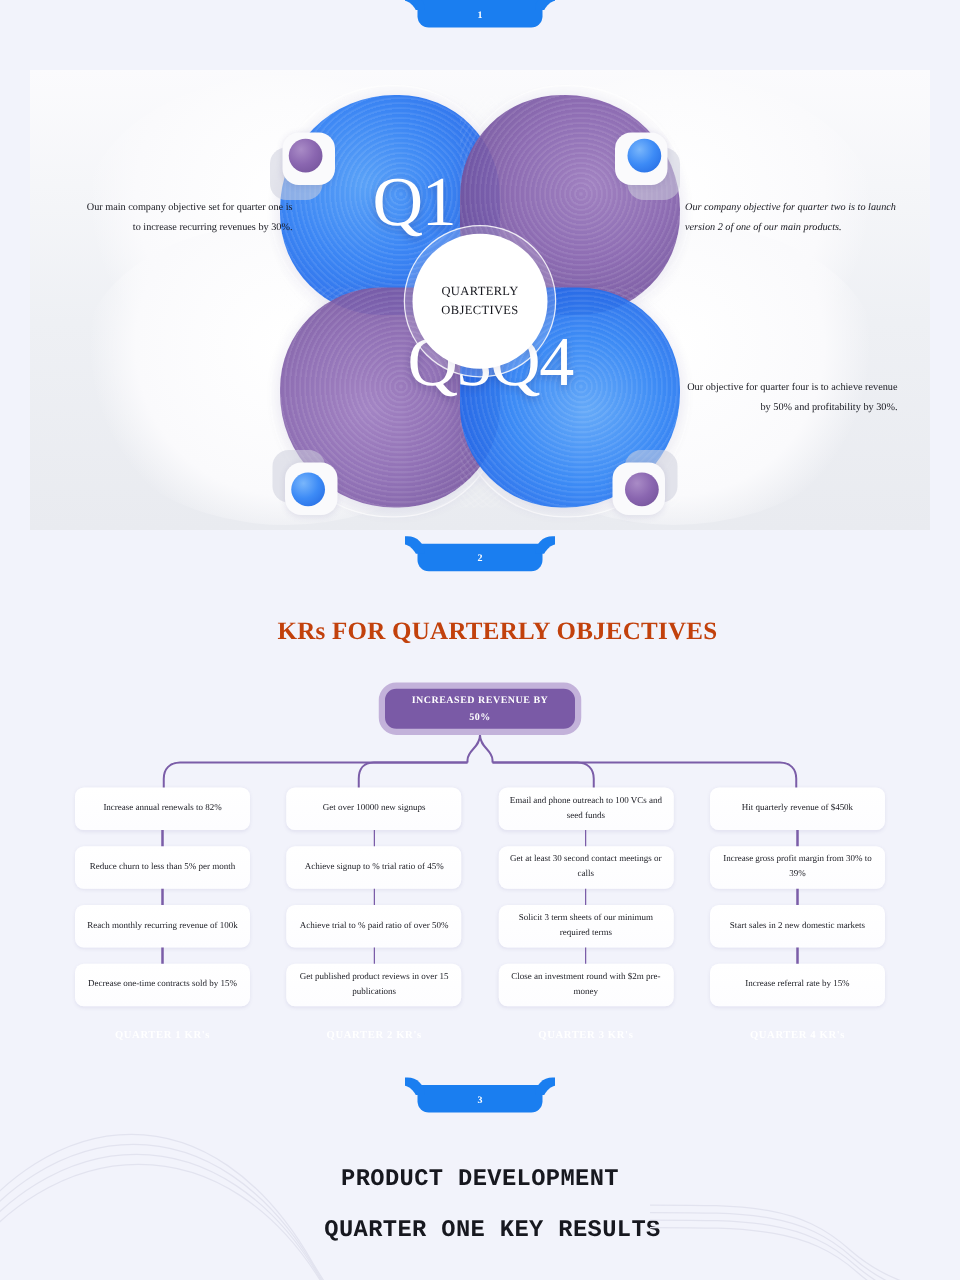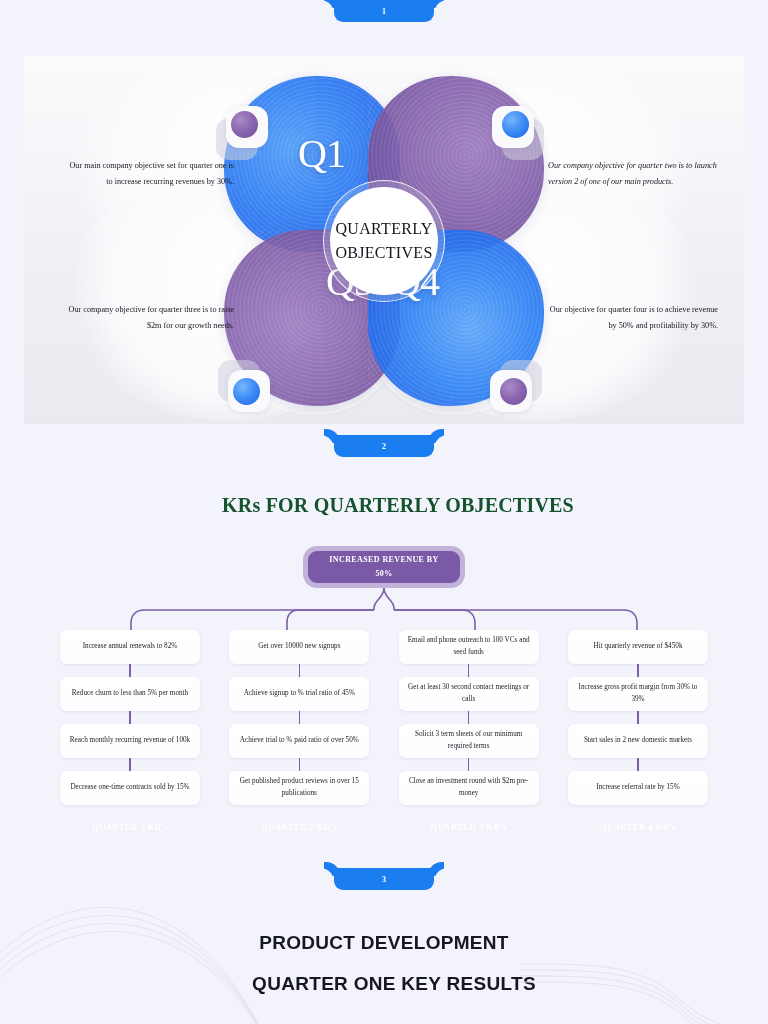--- a/index.html
+++ b/index.html
@@ -81,21 +81,21 @@
     background: radial-gradient(circle at 40% 55%, #9d7cc0 0%, #8a68b1 42%, #74539c 82%, #8360a8 100%); }
   .h-q3 { left: -8px; bottom: -8px; border-radius: 46% 40% 46% 52%; }
   
   .p-q4 { right: 0;  bottom: 0; border-radius: 40% 46% 52% 46%;
     background: radial-gradient(circle at 58% 56%, #5ba4f8 0%, #2f83f5 42%, #1f63e8 82%, #3472e2 100%); }
   .h-q4 { right: -8px; bottom: -8px; border-radius: 40% 46% 52% 46%; }
 
   .qlabel {
     position: absolute; color: #ffffff;
     font-family: "Liberation Serif", serif;
-    font-size: 40px; line-height: 1;
+    font-size: 56px; line-height: 1;
     letter-spacing: -1px;
     text-shadow: 0 2px 6px rgba(40,30,90,.25);
     z-index: 12;
   }
   .q1lbl { left: 74px;  top: 58px; }
   .q2lbl { left: 170px; top: 58px; }
   .q3lbl { left: 70px;  top: 186px; margin-left: 32px; }
   .q4lbl { left: 168px; top: 186px; }
 
   .center-ring {
@@ -108,21 +108,21 @@
   .center-disc {
     position: absolute; left: 50%; top: 50%; transform: translate(-50%,-50%);
     width: 108px; height: 108px; border-radius: 50%;
     background: #ffffff;
     display: flex; flex-direction: column; align-items: center; justify-content: center;
     z-index: 15;
     box-shadow: 0 2px 10px rgba(60,50,120,.12);
   }
   .center-disc span {
     font-family: "Liberation Serif", serif;
-    font-size: 16px; color: #15161d; letter-spacing: .3px; line-height: 1.5; text-align: center;
+    font-size: 10px; color: #15161d; letter-spacing: .3px; line-height: 1.5; text-align: center;
   }
 
   
   .badge {
     position: absolute; width: 42px; height: 42px; border-radius: 13px;
     background: #fafafc; box-shadow: 0 1px 5px rgba(80,70,140,.12);
     z-index: 16;
   }
   .badge .dot { position: absolute; width: 27px; height: 27px; border-radius: 50%; }
   .dot-purple { background: radial-gradient(circle at 36% 32%, #a98bc6 0%, #8a66b0 48%, #6f4f96 100%); }
@@ -147,21 +147,21 @@
   }
   #txt-q1 { left: 64px;  top: 132px; text-align: right; }
   #txt-q2 { left: 548px; top: 132px; text-align: left; font-style: italic; }
   #txt-q3 { left: 64px;  top: 276px; text-align: right; }
   #txt-q4 { left: 548px; top: 276px; text-align: right; }
 
   
   .sec2 { position: absolute; top: 470px; left: 0; width: 768px; height: 400px; }
   .sec2 h2 {
     text-align: center; font-family: "Liberation Serif", serif;
-    font-size: 20px; font-weight: bold; color: #14532d; letter-spacing: .2px;
+    font-size: 20px; font-weight: bold; color: #c2410c; letter-spacing: .2px;
     margin-top: 24px;
     padding-left: 28px;
   }
   .root-node {
     position: absolute; left: 50%; transform: translateX(-50%);
     top: 76px; width: 162px; height: 42px; border-radius: 14px;
     background: #7a5aa6; border: 5px solid #c3b2da;
     display: flex; flex-direction: column; align-items: center; justify-content: center;
     color: #ffffff; font-family: "Liberation Serif", serif;
     font-size: 8px; font-weight: bold; letter-spacing: .4px; line-height: 1.7;
@@ -196,21 +196,21 @@
   }
   .quarter-labels span {
     width: 140px; text-align: center; color: #ffffff;
     font-family: "Liberation Serif", serif;
     font-size: 8.5px; font-weight: bold; letter-spacing: .5px;
   }
 
   
   .sec3 { position: absolute; top: 890px; left: 0; width: 768px; height: 134px; overflow: hidden; }
   .sec3 .t {
-    text-align: center; font-family: Liberation Sans, sans-serif;
+    text-align: center; font-family: Liberation Mono, monospace;
     font-size: 19px; font-weight: bold; color: #17181f; letter-spacing: .3px;
   }
   .sec3 .t1 { margin-top: 42px; }
   .sec3 .t2 { margin-top: 19px; padding-left: 20px; }
   .deco { position: absolute; inset: 0; pointer-events: none; }
 </style>
 </head>
 <body>
 
 <div class="page">
@@ -269,21 +269,20 @@
     <div class="badge" id="bdg-q3">
       <div class="dot dot-blue"></div>
     </div>
     <div class="badge-shadow" id="bdg-q4s"></div>
     <div class="badge" id="bdg-q4">
       <div class="dot dot-purple"></div>
     </div>
 
     <div class="qtext" id="txt-q1">Our main company objective set for quarter one is to increase recurring revenues by 30%.</div>
     <div class="qtext" id="txt-q2">Our company objective for quarter two is to launch version 2 of one of our main products.</div>
-    <div class="qtext" id="txt-q3">Our company objective for quarter three is to raise $2m for our growth needs.</div>
     <div class="qtext" id="txt-q4">Our objective for quarter four is to achieve revenue by 50% and profitability by 30%.</div>
   </div>
 
   <div class="tab" id="tab2">
     <span>2</span>
   </div>
 
   <div class="sec2">
     <h2>KRs FOR QUARTERLY OBJECTIVES</h2>
 

